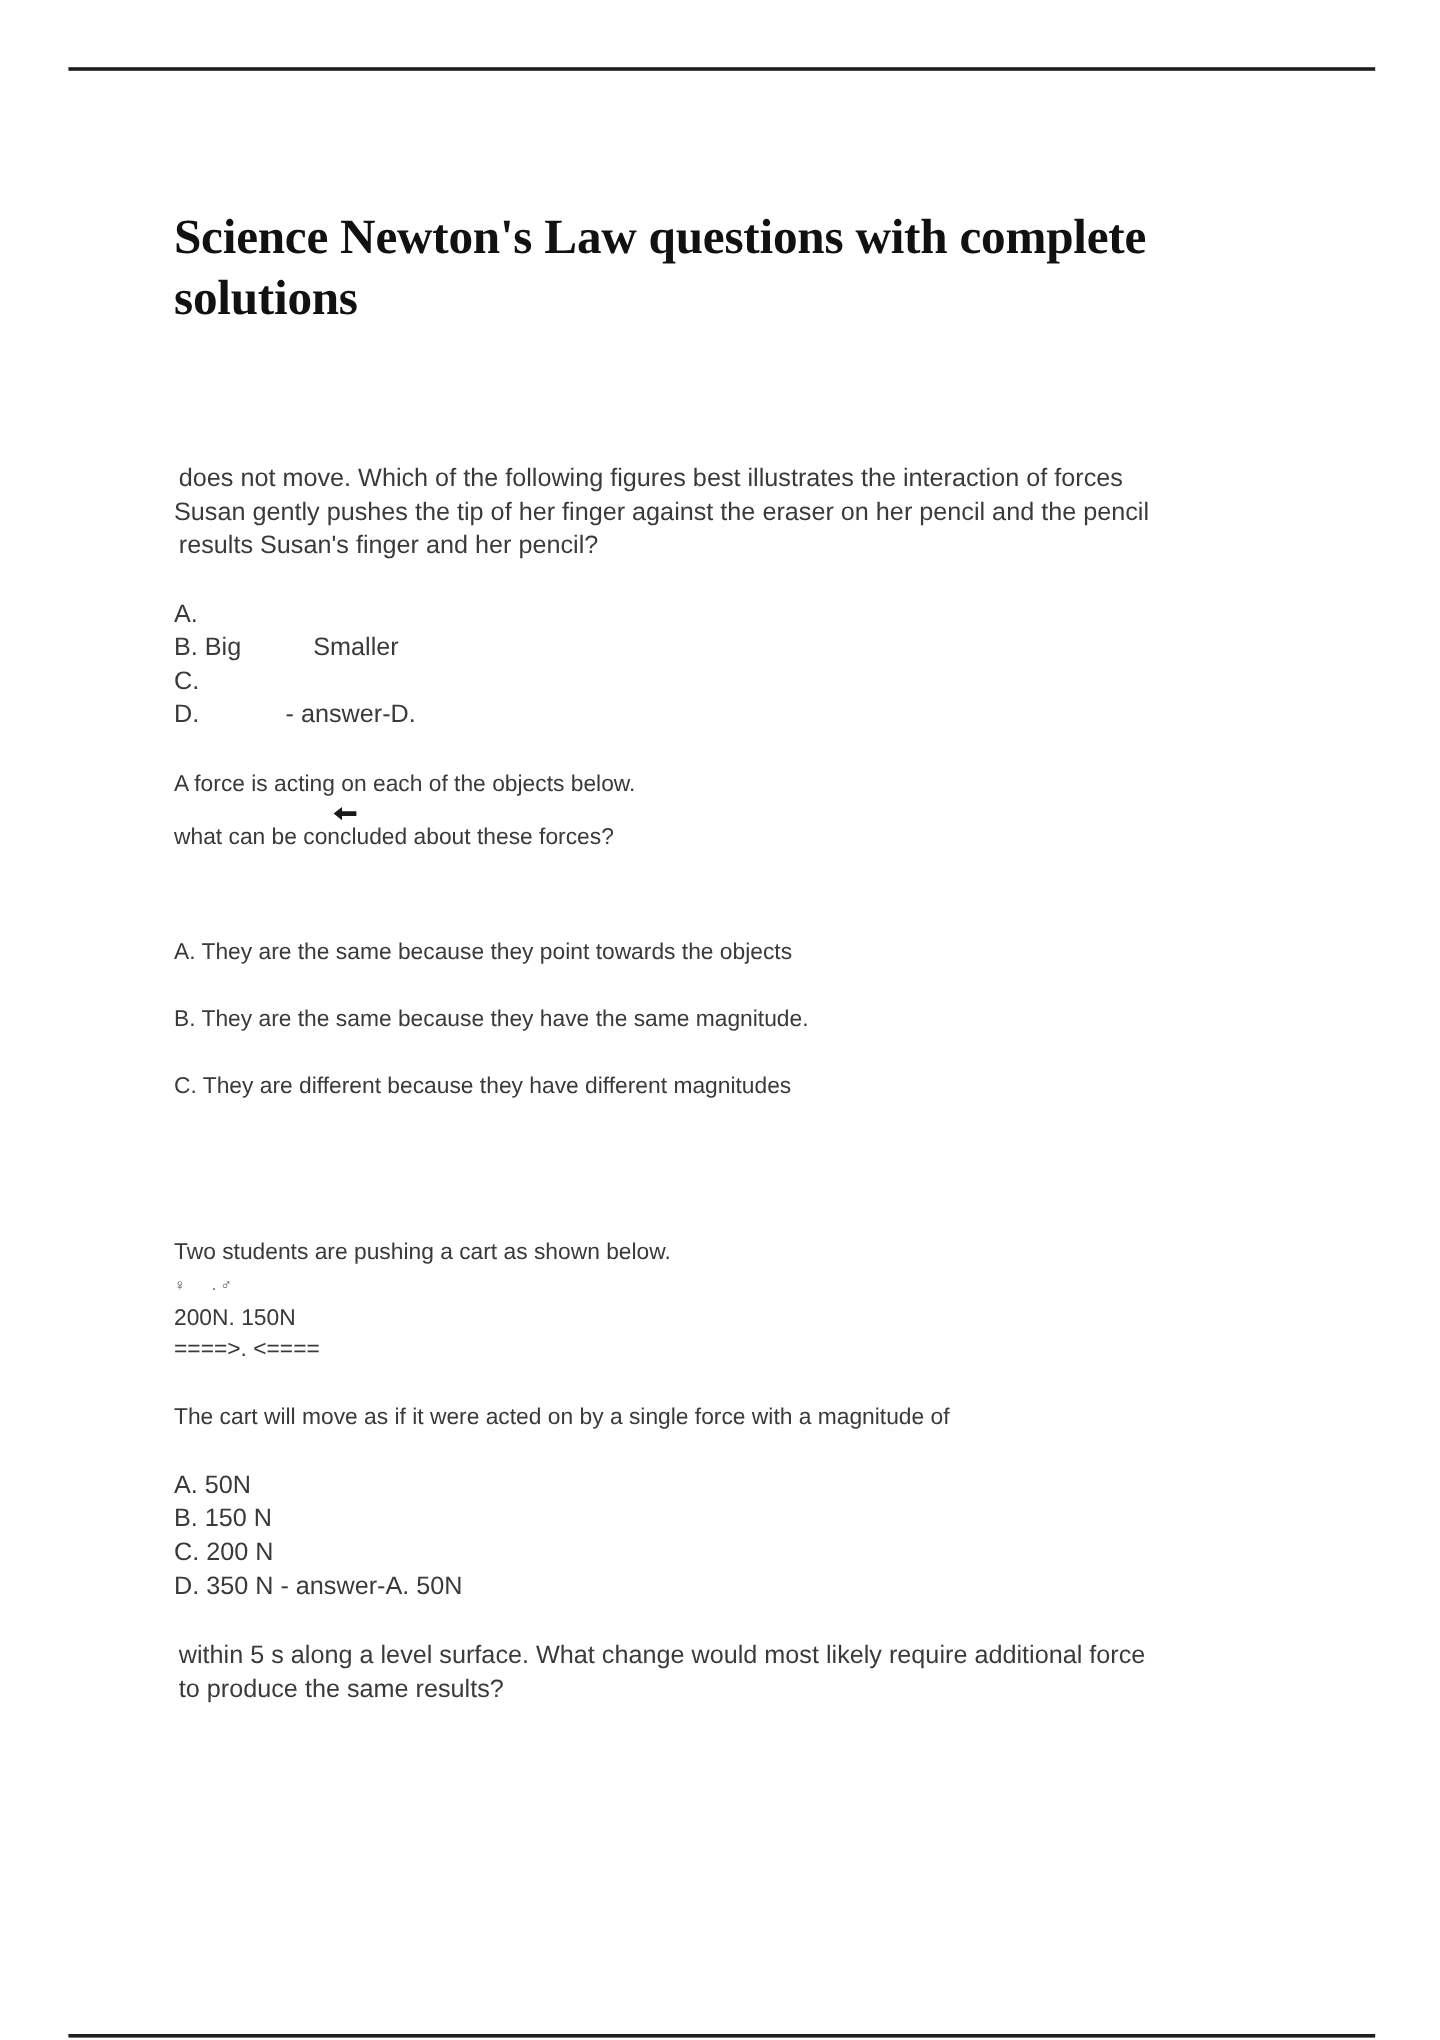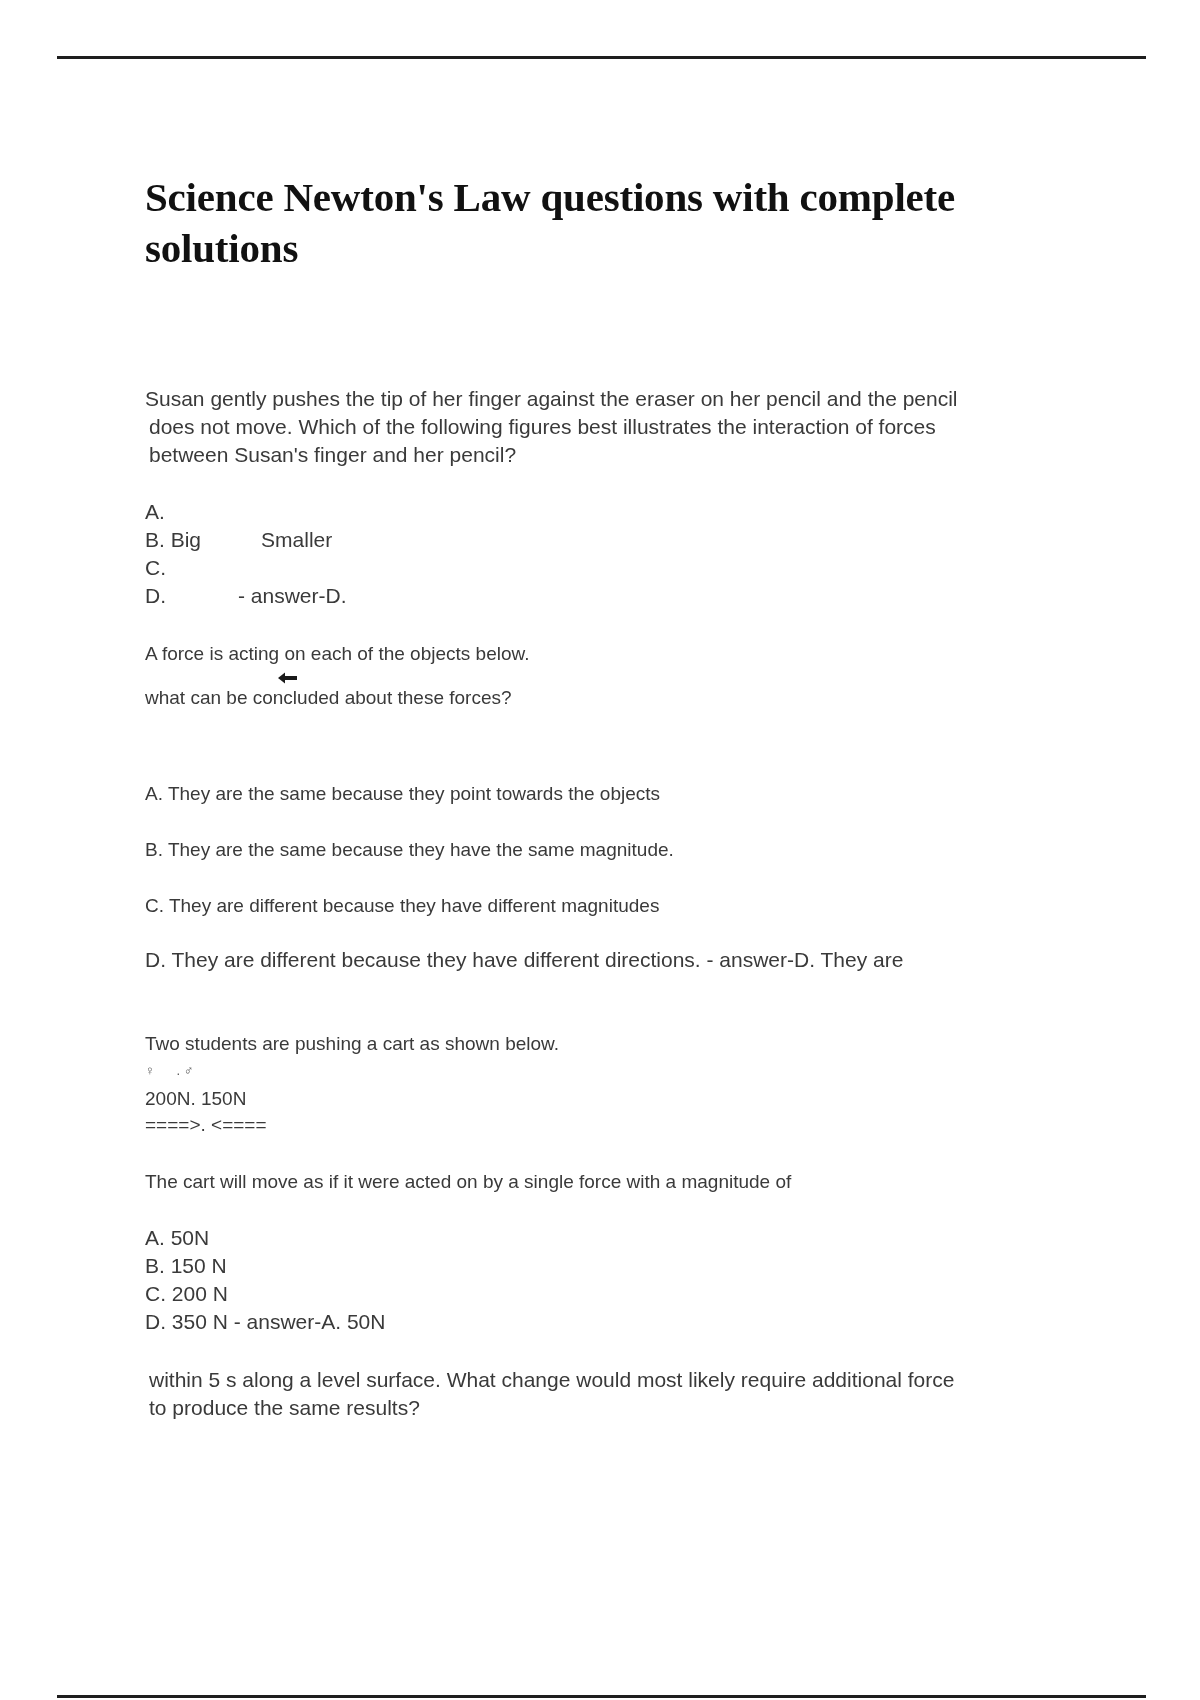--- a/index.html
+++ b/index.html
@@ -91,23 +91,23 @@
 <body>
 
 <div class="rule top"></div>
 
 <h1 class="title">
   <span>Science Newton's Law questions with complete</span><br>
   <span>solutions</span>
 </h1>
 
 <div class="para" style="top:385px;">
+  <span class="ln cont">does not move. Which of the following figures best illustrates the interaction of forces</span>
   <span class="ln">Susan gently pushes the tip of her finger against the eraser on her pencil and the pencil</span>
-  <span class="ln cont">does not move. Which of the following figures best illustrates the interaction of forces</span>
-  <span class="ln cont">between Susan's finger and her pencil?</span>
+  <span class="ln cont">results Susan's finger and her pencil?</span>
 </div>
 
 <div class="opt-list" style="top:498px;">
   <span class="row"><span>A.</span></span>
   <span class="row"><span>B. Big</span><span class="gap" style="width:60px;"></span><span>Smaller</span></span>
   <span class="row"><span>C.</span></span>
   <span class="row"><span>D.</span><span class="gap" style="width:72px;"></span><span>- answer-D.</span></span>
 </div>
 
 <div class="text" style="top:640px;">A force is acting on each of the objects below.</div>
@@ -116,21 +116,20 @@
   <polygon points="0,6 7,0.5 7,4 19,4 19,8 7,8 7,11.5" fill="#1a1a1a"></polygon>
 </svg>
 
 <div class="text" style="top:684px;">what can be concluded about these forces?</div>
 
 <div class="text" style="top:780px;text-align:right;">A. They are the same because they point towards the objects</div>
 <div class="text" style="top:836px;">B. They are the same because they have the same magnitude.</div>
 <div class="text" style="top:892px;">C. They are different because they have different magnitudes</div>
 
 <div class="para" style="top:946px;">
-  <span class="ln">D. They are different because they have different directions. - answer-D. They are</span>
 </div>
 
 <div class="text" style="top:1030px;">Two students are pushing a cart as shown below.</div>
 <div class="symbols" style="white-space:pre;">♀      . ♂</div>
 <div class="text" style="top:1085px;">200N. 150N</div>
 <div class="text" style="top:1111px;">====&gt;. &lt;====</div>
 
 <div class="text" style="top:1168px;">The cart will move as if it were acted on by a single force with a magnitude of</div>
 
 <div class="opt-list" style="top:1224px;">

